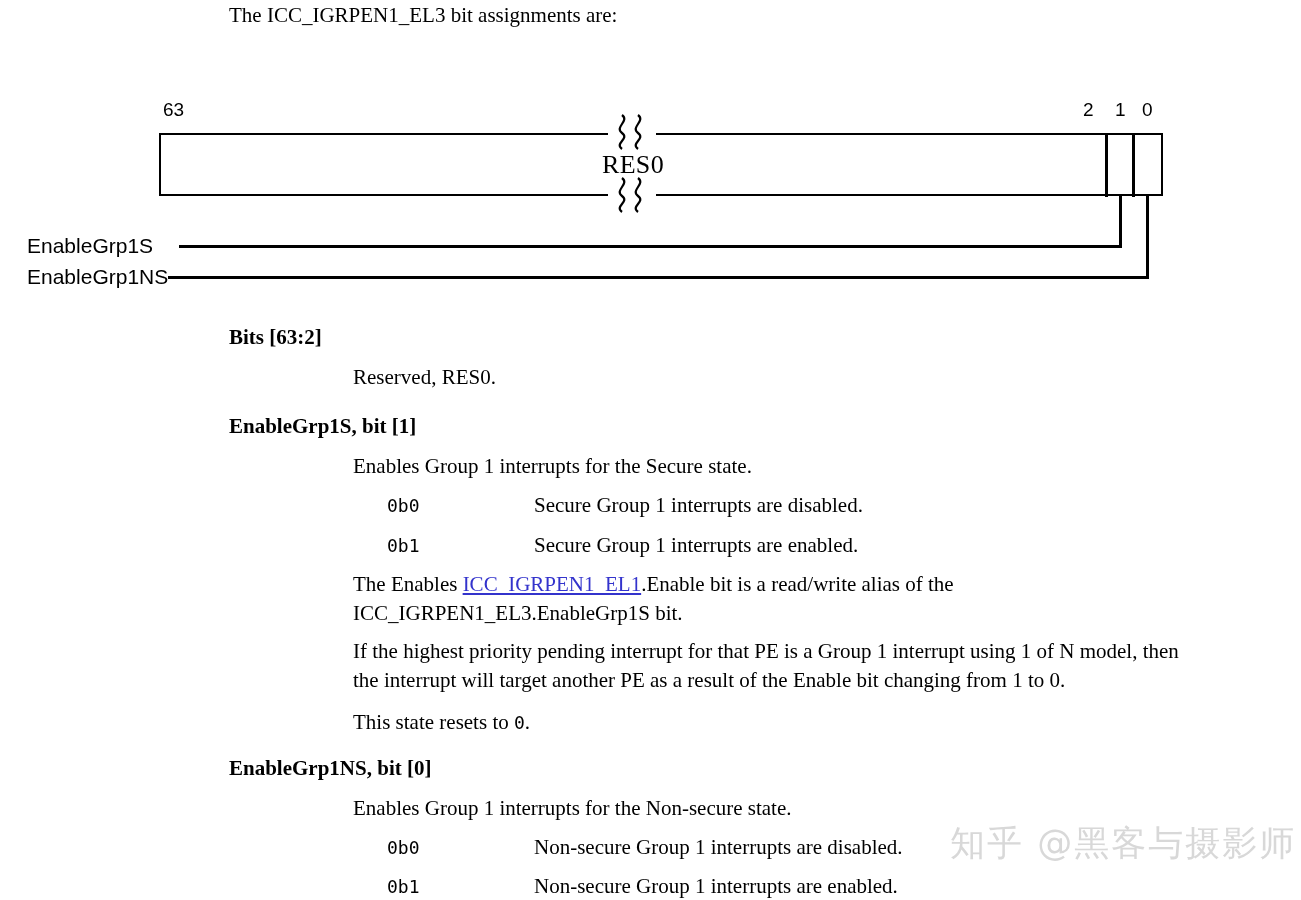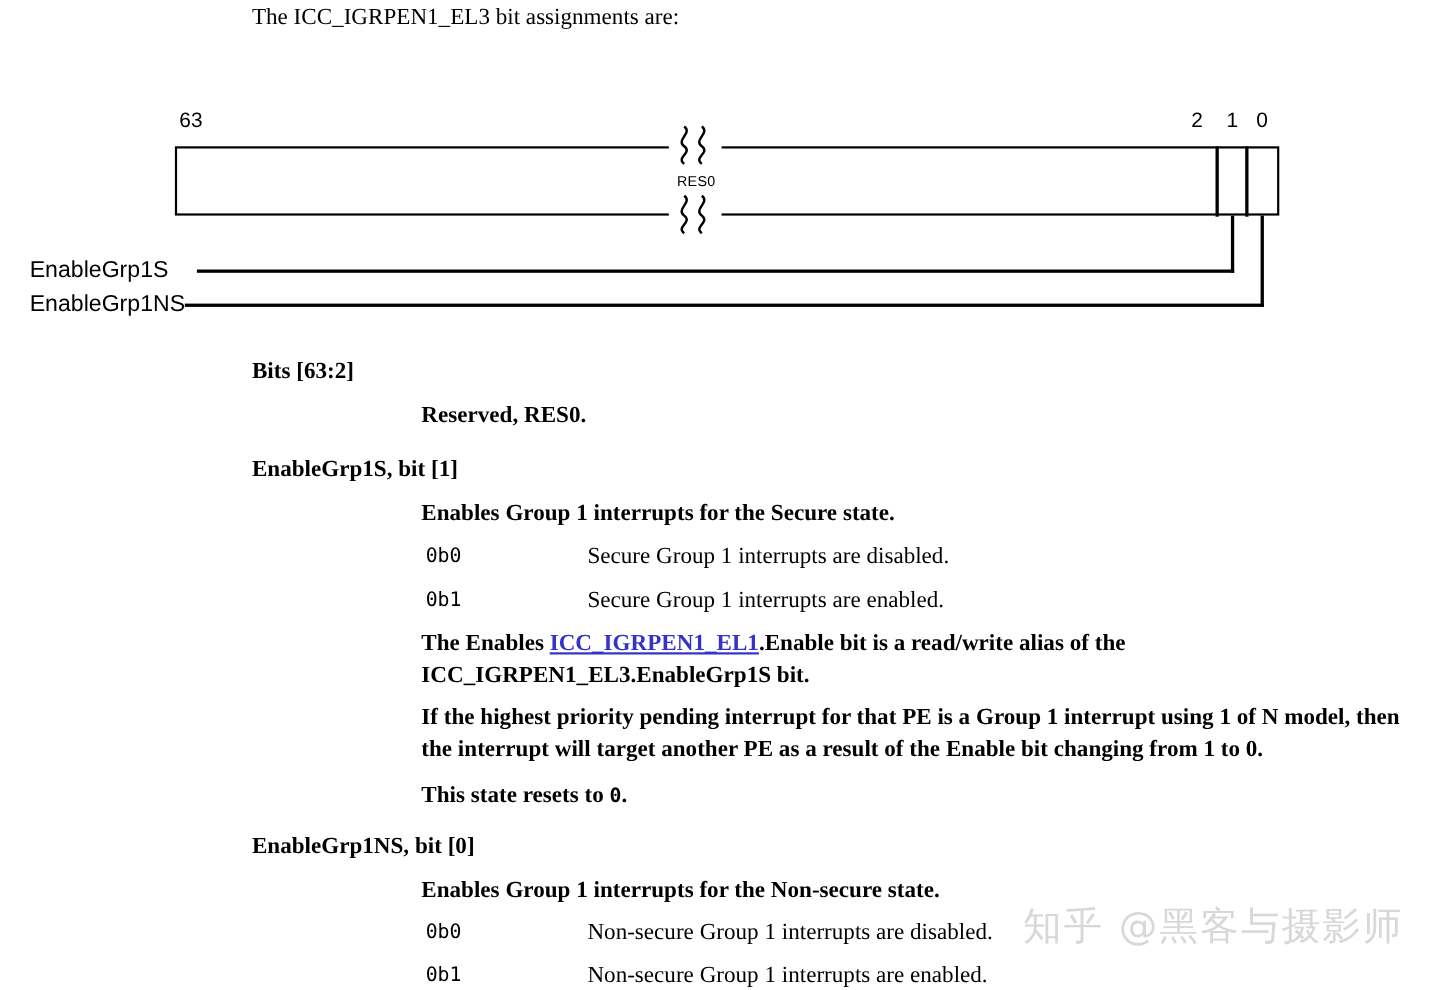--- a/index.html
+++ b/index.html
@@ -58,22 +58,22 @@
   
   #res0-label {
     position: absolute;
     left: 0;
     top: 0;
     width: 944px;
     height: 100%;
     display: flex;
     align-items: center;
     justify-content: center;
-    font-family: Liberation Sans, sans-serif;
-    font-size: 13px;
+    font-family: Liberation Serif, serif;
+    font-size: 26px;
     letter-spacing: 0.3px;
   }
 
   
   .cell-divider {
     position: absolute;
     top: -2.5px;
     bottom: -2.5px;
     width: 2.5px;
     background: #000;
@@ -120,24 +120,23 @@
     position: absolute;
     left: 229px;
     font-weight: bold;
     font-size: 21px;
     line-height: 26px;
     white-space: nowrap;
   }
 
   .field-para {
     position: absolute;
-    left: 383px;
+    left: 353px;
     font-size: 21px;
     line-height: 29px;
-    font-weight: bold;
   }
 
   .value-row { position: absolute; left: 375px; font-size: 21px; line-height: 29px; }
   .value-code {
     position: absolute;
     left: 12px;
     top: 0;
     font-family: "DejaVu Sans Mono", "Liberation Mono", monospace;
     font-size: 18px;
   }
@@ -151,21 +150,21 @@
     font-family: "DejaVu Sans Mono", "Liberation Mono", monospace;
     font-size: 18px;
   }
   .link {
     color: #3333cc;
   }
 
   
   #watermark {
     position: absolute;
-    left: 930px;
+    left: 950px;
     top: 822px;
     font-family: "DejaVu Sans", sans-serif;
     font-size: 35px;
     line-height: 42px;
     color: #d8d8d8;
     letter-spacing: 2px;
     white-space: nowrap;
     user-select: none;
   }
 </style>

